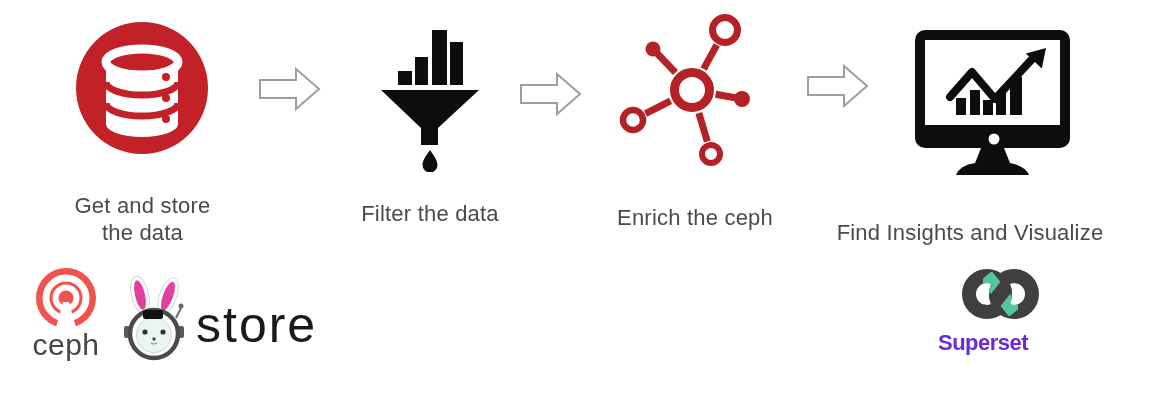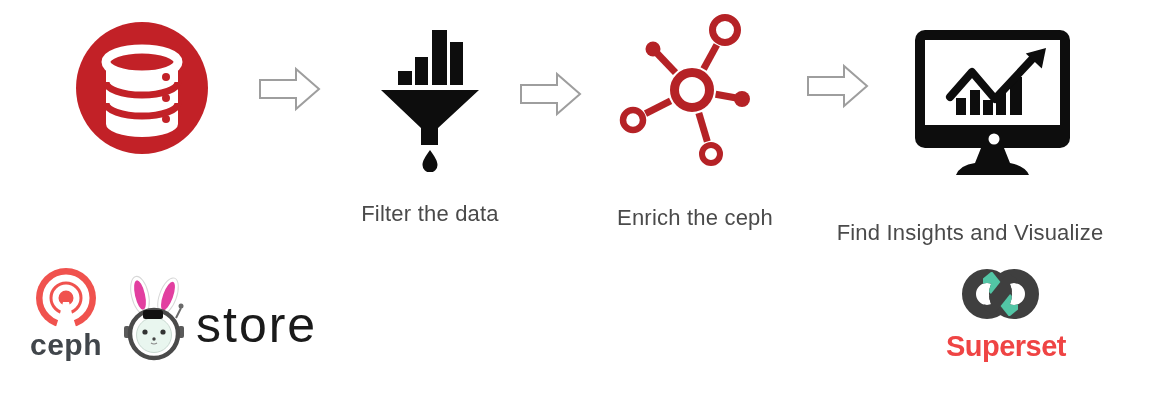--- a/index.html
+++ b/index.html
@@ -6,45 +6,49 @@
   #canvas{
     position:relative;width:1170px;height:400px;background:#ffffff;overflow:hidden;
     font-family:"Liberation Sans", sans-serif;
   }
   .abs{position:absolute;}
   .stage-label{
     color:#4a4a4a;font-size:22px;line-height:27px;text-align:center;
     letter-spacing:0.2px;
   }
   .logo-text-ceph{
-    color:#41464b;font-size:30px;font-weight:700;text-align:center;letter-spacing:0.5px;
+    color:#41464b;font-size:30px;font-weight:400;text-align:center;letter-spacing:0.5px;
   }
   .logo-text-trino{
     color:#1a1a1a;font-size:50px;font-weight:300;letter-spacing:2px;
   }
   .logo-text-superset{
-    color:#ef4444;font-size:29px;font-weight:bold;text-align:right;letter-spacing:-0.5px;
+    color:#6d28d9;font-size:22px;font-weight:bold;text-align:left;letter-spacing:-0.5px;
   }
 </style>
 </head>
 <body>
 
 <div id="canvas">
 
   <div class="abs" style="left:76px;top:22px;width:132px;height:132px;">
     <svg width="132" height="132" viewBox="0 0 132 132">
       <circle cx="66" cy="66" r="66" fill="#c22127"></circle>
       <path d="M30 40 L30 102 A36 13 0 0 0 102 102 L102 40 A36 13 0 0 1 30 40 Z" fill="#ffffff"></path>
       <ellipse cx="66" cy="40" rx="36" ry="13" fill="#c22127" stroke="#ffffff" stroke-width="9"></ellipse>
       <path d="M30 60 A36 13 0 0 0 102 60" fill="none" stroke="#c22127" stroke-width="7"></path>
       <path d="M30 81 A36 13 0 0 0 102 81" fill="none" stroke="#c22127" stroke-width="7"></path>
       <circle cx="90" cy="55" r="4" fill="#c22127"></circle>
       <circle cx="90" cy="76" r="4" fill="#c22127"></circle>
       <circle cx="90" cy="97" r="4" fill="#c22127"></circle>
     </svg>
+  </div>
+  <div class="abs stage-label" style="left:40px;top:192px;width:205px;">
+    <div>Get and store</div>
+    <div>the data</div>
   </div>
 
   <div class="abs" style="left:258px;top:66px;">
     <svg width="64" height="46" viewBox="0 0 64 46">
       <polygon points="2,14 38,14 38,3 61,23 38,43 38,32 2,32" fill="#ffffff" stroke="#9e9e9e" stroke-width="2"></polygon>
     </svg>
   </div>
 
   <div class="abs" style="left:380px;top:24px;width:100px;height:148px;">
     <svg width="100" height="148" viewBox="0 0 100 148">

